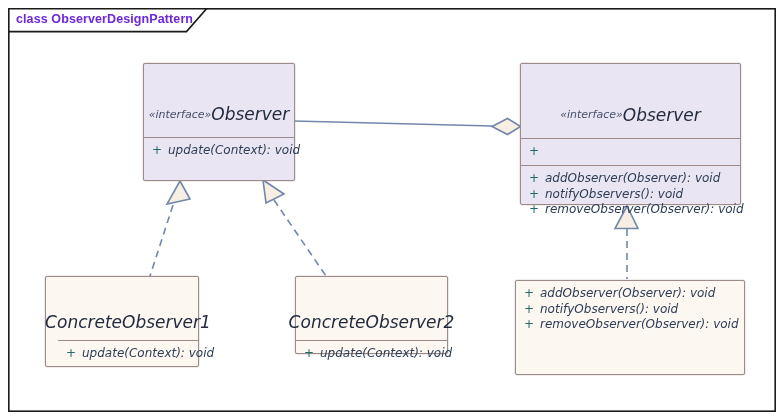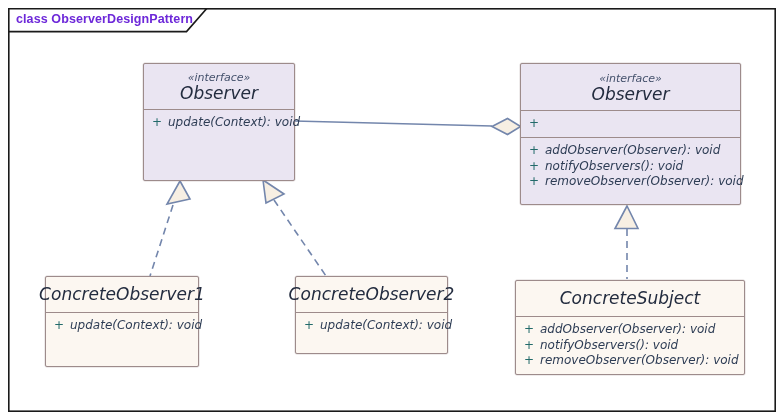--- a/index.html
+++ b/index.html
@@ -17,22 +17,22 @@
   }
   
   .uml-box{
     position:absolute;box-sizing:border-box;
     border:1.6px solid #9d8b8b;border-radius:2px;
     box-shadow:0 0 0 0.5px rgba(157,139,139,0.35);
   }
   .interface-box{background:#eae5f2;}
   .class-box{background:#fcf7f1;}
   .box-header{
-    display:flex;flex-direction:column;justify-content:center;align-items:center;
-    border-bottom:1.4px solid #9d8b8b;box-sizing:border-box;
+    display:flex;flex-direction:row;justify-content:center;align-items:center;
+    border-bottom:1.4px solid #9d8b8b;box-sizing:border-box;margin-top:28px;
   }
   .stereotype{font-style:italic;font-size:11px;color:#43506b;line-height:14px;}
   .class-name{font-style:italic;font-weight:normal;font-size:17px;color:#232c3f;line-height:17px;}
   .section{box-sizing:border-box;padding:5px 4px 3px 8px;}
   .section.with-sep{border-bottom:1.4px solid #9d8b8b;}
   .member{
     display:flex;align-items:baseline;
     font-size:12px;line-height:15.5px;white-space:nowrap;
   }
   .member .vis{
@@ -107,21 +107,21 @@
         <span class="vis">+</span>
         <span class="sig">notifyObservers(): void</span>
       </div>
       <div class="member">
         <span class="vis">+</span>
         <span class="sig">removeObserver(Observer): void</span>
       </div>
     </div>
   </div>
 
-  <div class="uml-box class-box" style="left:45px;top:276px;width:154px;height:91px;">
+  <div class="uml-box class-box" style="left:45px;top:276px;width:154px;height:91px;padding-left:12px;">
     <div class="box-header" style="height:36px;">
       <div class="class-name">ConcreteObserver1</div>
     </div>
     <div class="section">
       <div class="member">
         <span class="vis">+</span>
         <span class="sig">update(Context): void</span>
       </div>
     </div>
   </div>
@@ -132,23 +132,20 @@
     </div>
     <div class="section">
       <div class="member">
         <span class="vis">+</span>
         <span class="sig">update(Context): void</span>
       </div>
     </div>
   </div>
 
   <div class="uml-box class-box" style="left:515px;top:280px;width:230px;height:95px;">
-    <div class="box-header" style="height:36px;">
-      <div class="class-name">ConcreteSubject</div>
-    </div>
     <div class="section">
       <div class="member">
         <span class="vis">+</span>
         <span class="sig">addObserver(Observer): void</span>
       </div>
       <div class="member">
         <span class="vis">+</span>
         <span class="sig">notifyObservers(): void</span>
       </div>
       <div class="member">

